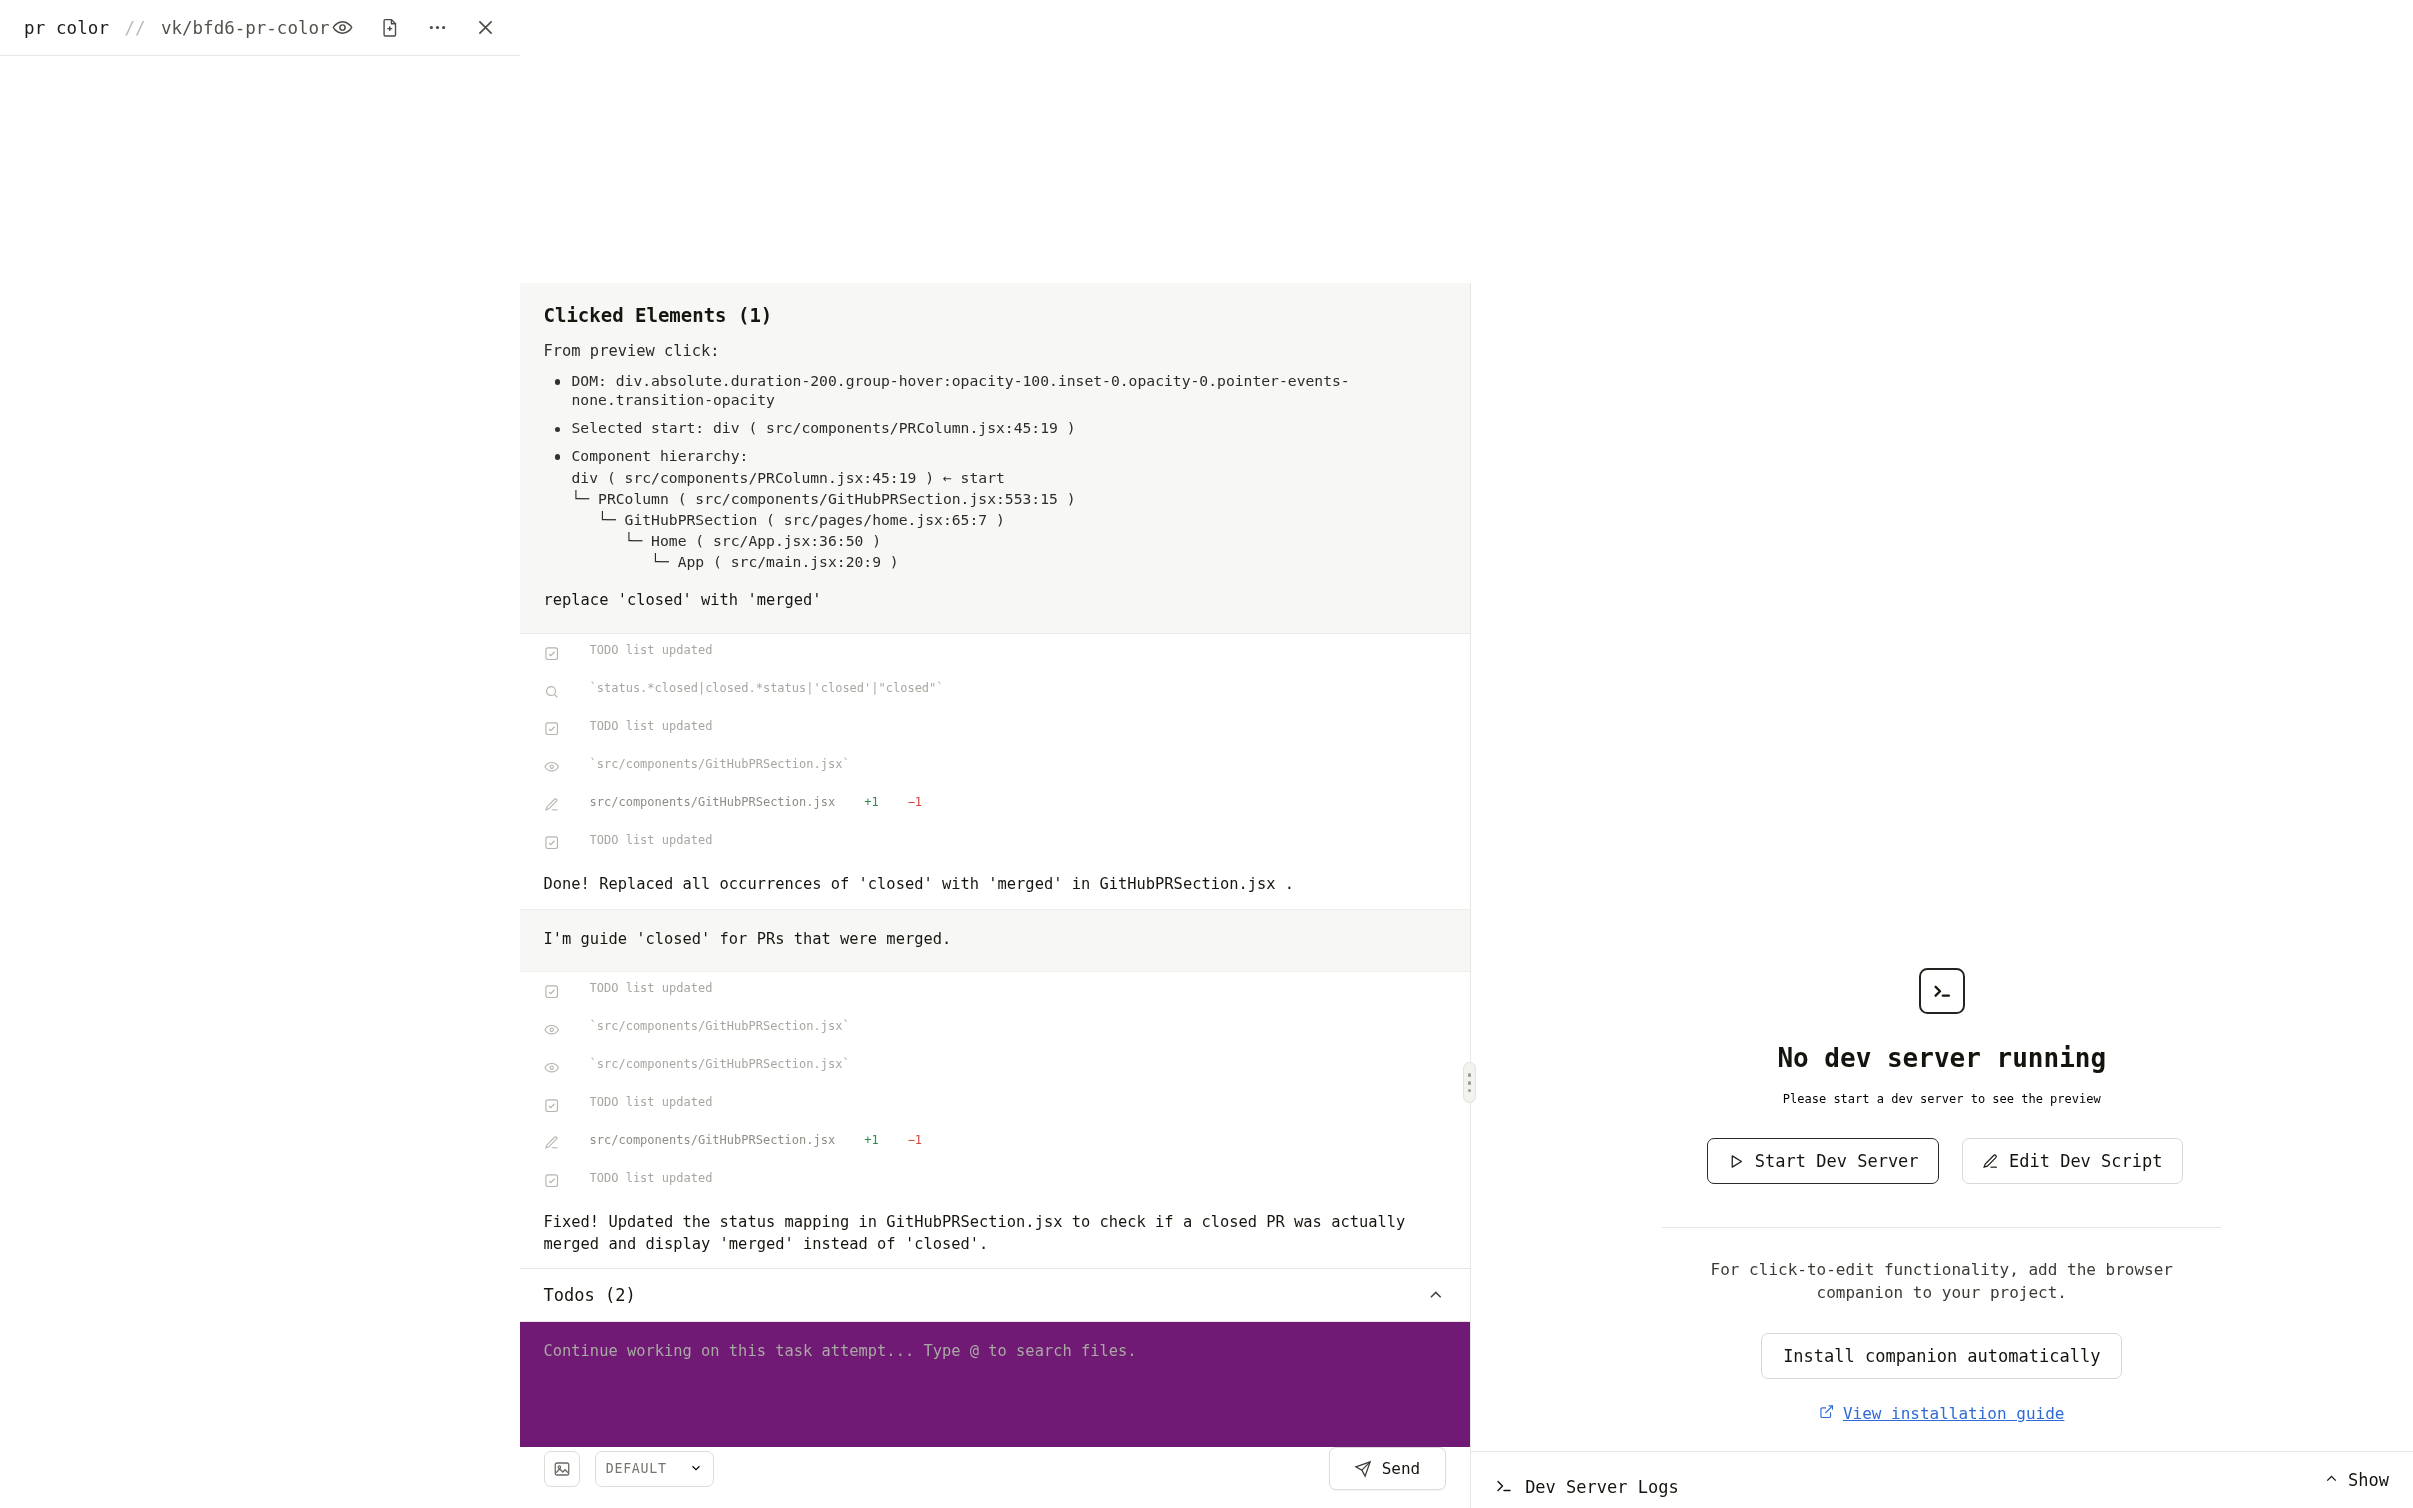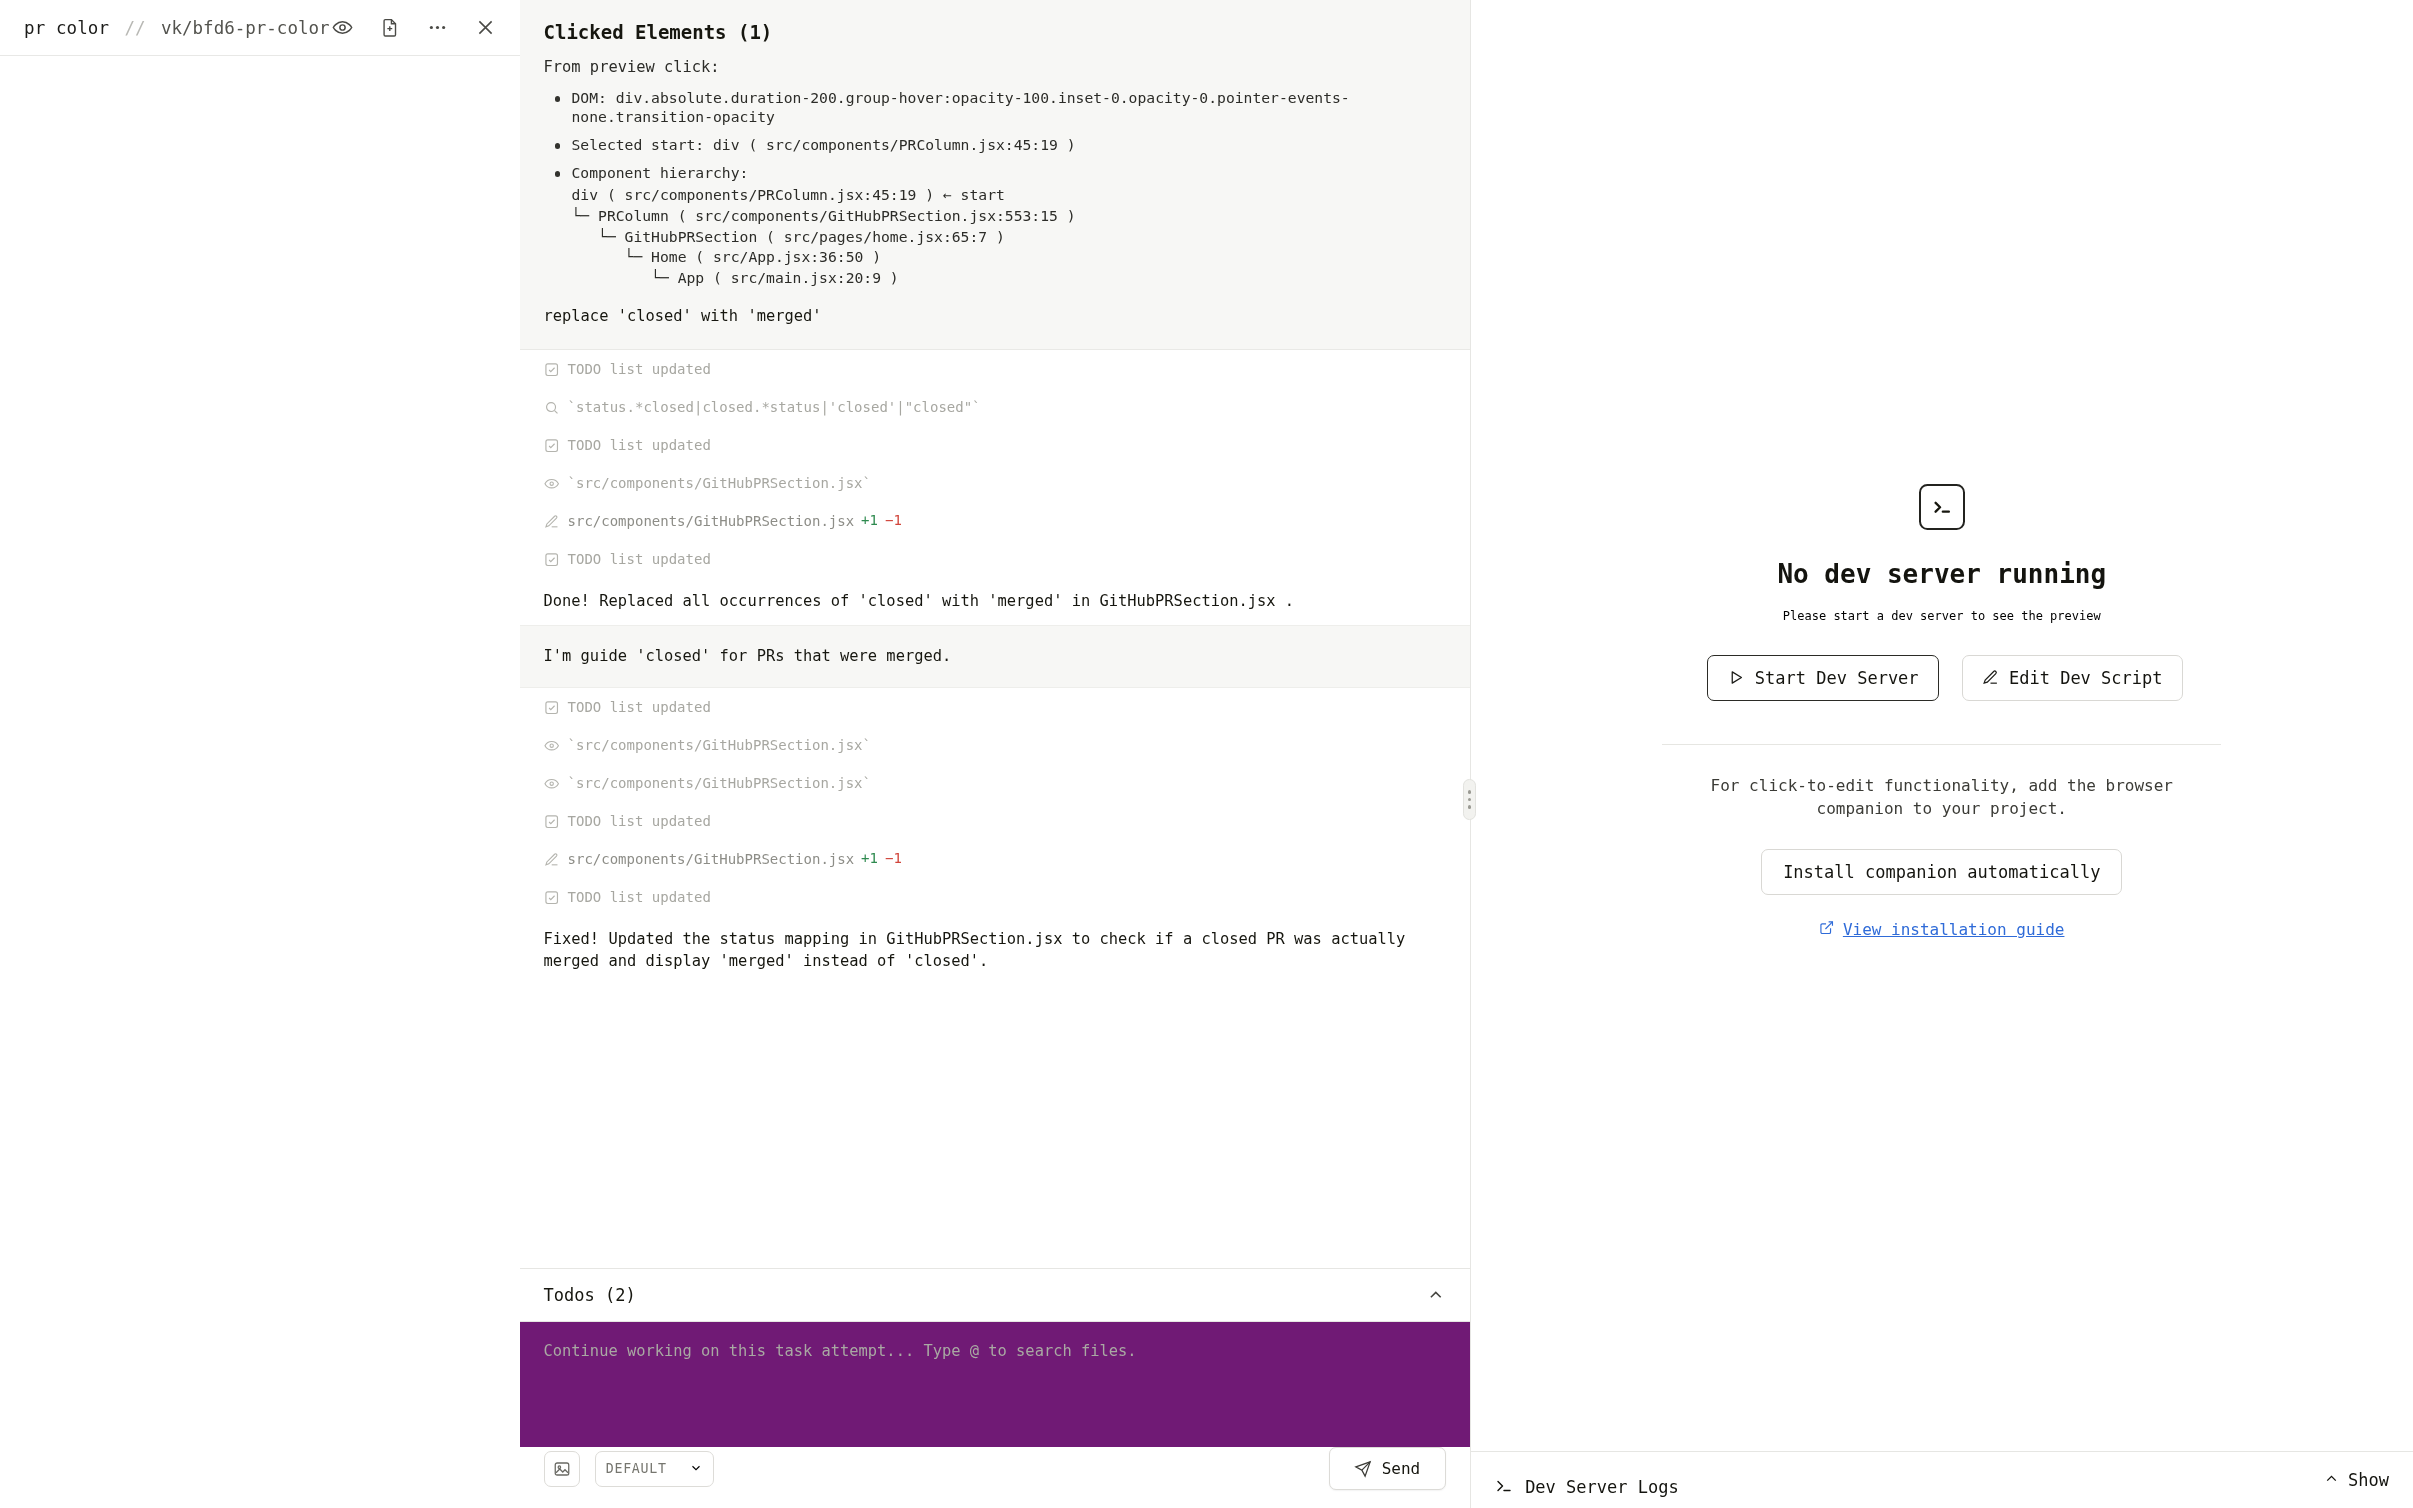--- a/index.html
+++ b/index.html
@@ -52,20 +52,21 @@
     display: flex; align-items: center; justify-content: center;
     color: #4a4a46;
   }
   .ticon svg { display: block; }
 
   
   .body {
     flex: 1;
     display: flex;
     min-height: 0;
+    align-items: flex-end;
   }
   .left {
     width: 951px;
     flex: 0 0 951px;
     display: flex; flex-direction: column;
     border-right: 0.7px solid #e6e6e3;
     background: #ffffff;
     position: relative;
     min-height: 0;
   }
@@ -130,24 +131,24 @@
 
   
   .stream {
     flex: 1;
     overflow: hidden;
     min-height: 0;
   }
   .row {
     display: flex;
     align-items: flex-start;
-    gap: 7px;
+    gap: 29px;
     padding: 9.8px 24px;
     font-family: "DejaVu Sans Mono", monospace;
-    font-size: 14px;
+    font-size: 12px;
     color: #a7a7a1;
   }
   .row .ic {
     width: 17px; height: 17px;
     flex: 0 0 17px;
     margin-top: 1.4px;
     color: #b4b4ae;
     display: flex; align-items: center; justify-content: center;
   }
   .row .ic svg { display:block; }

